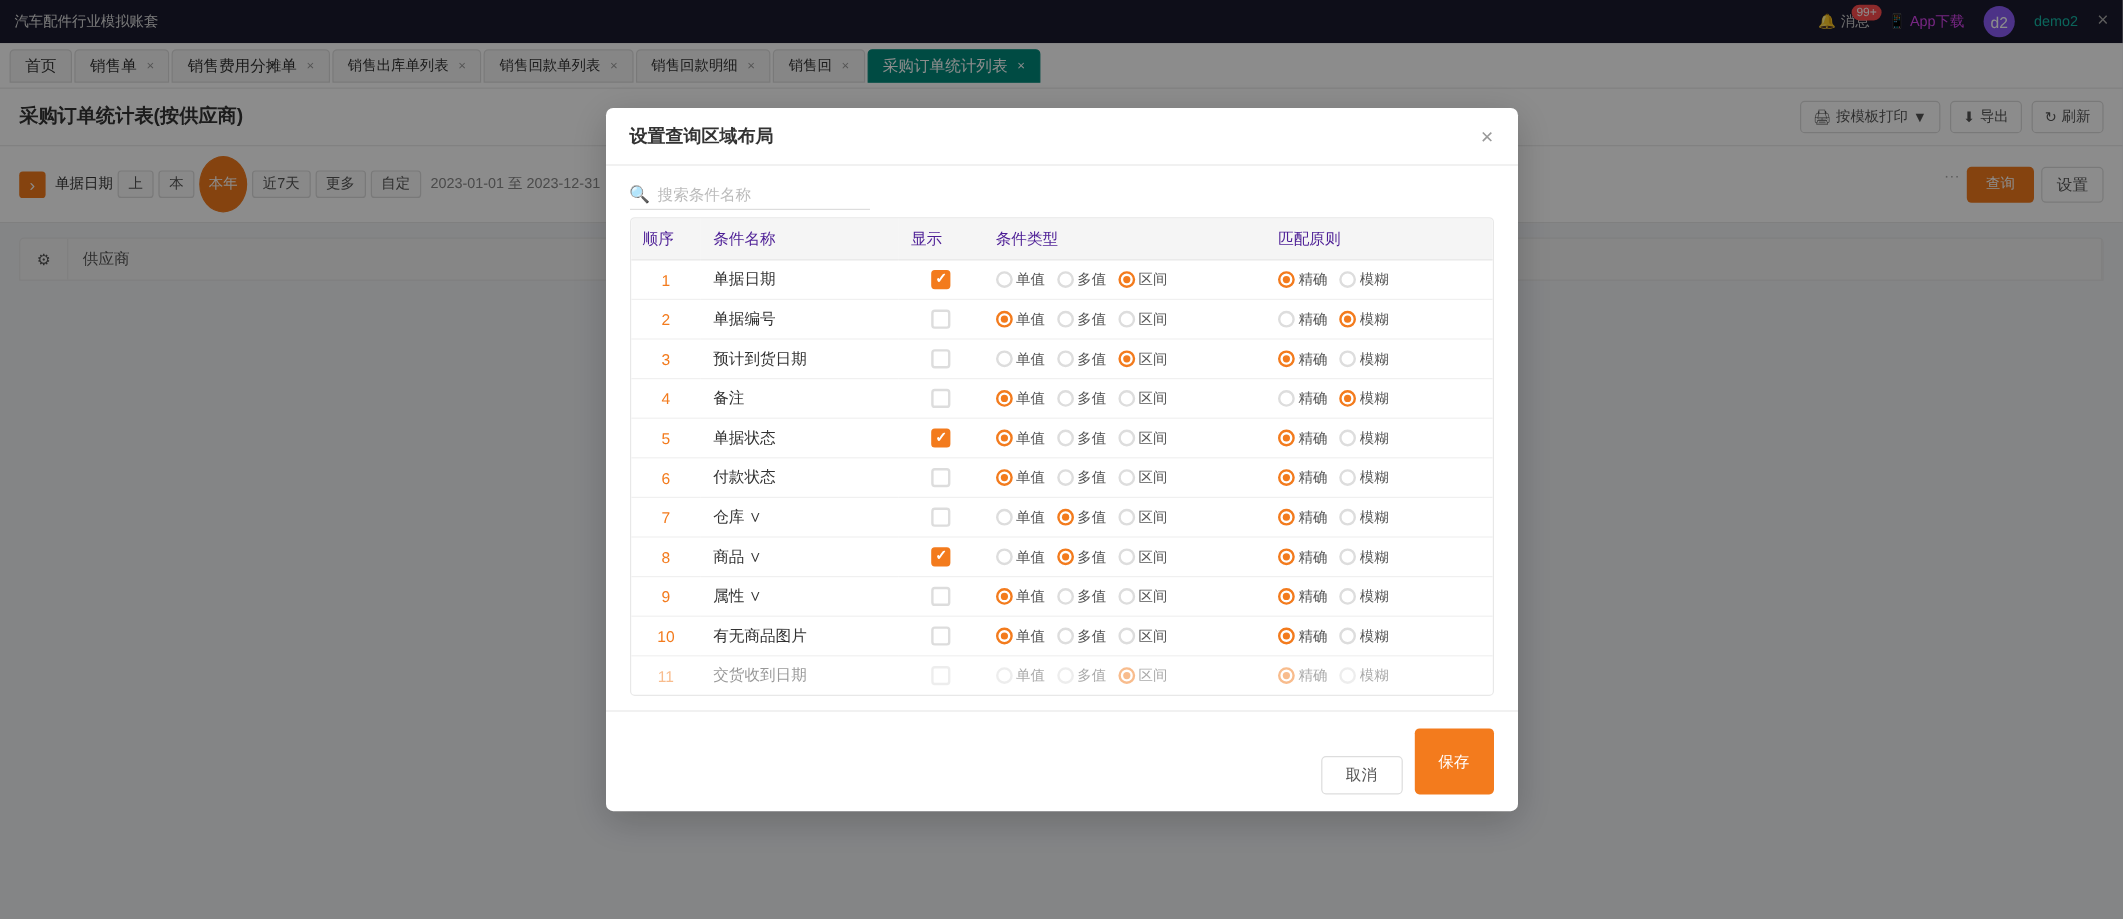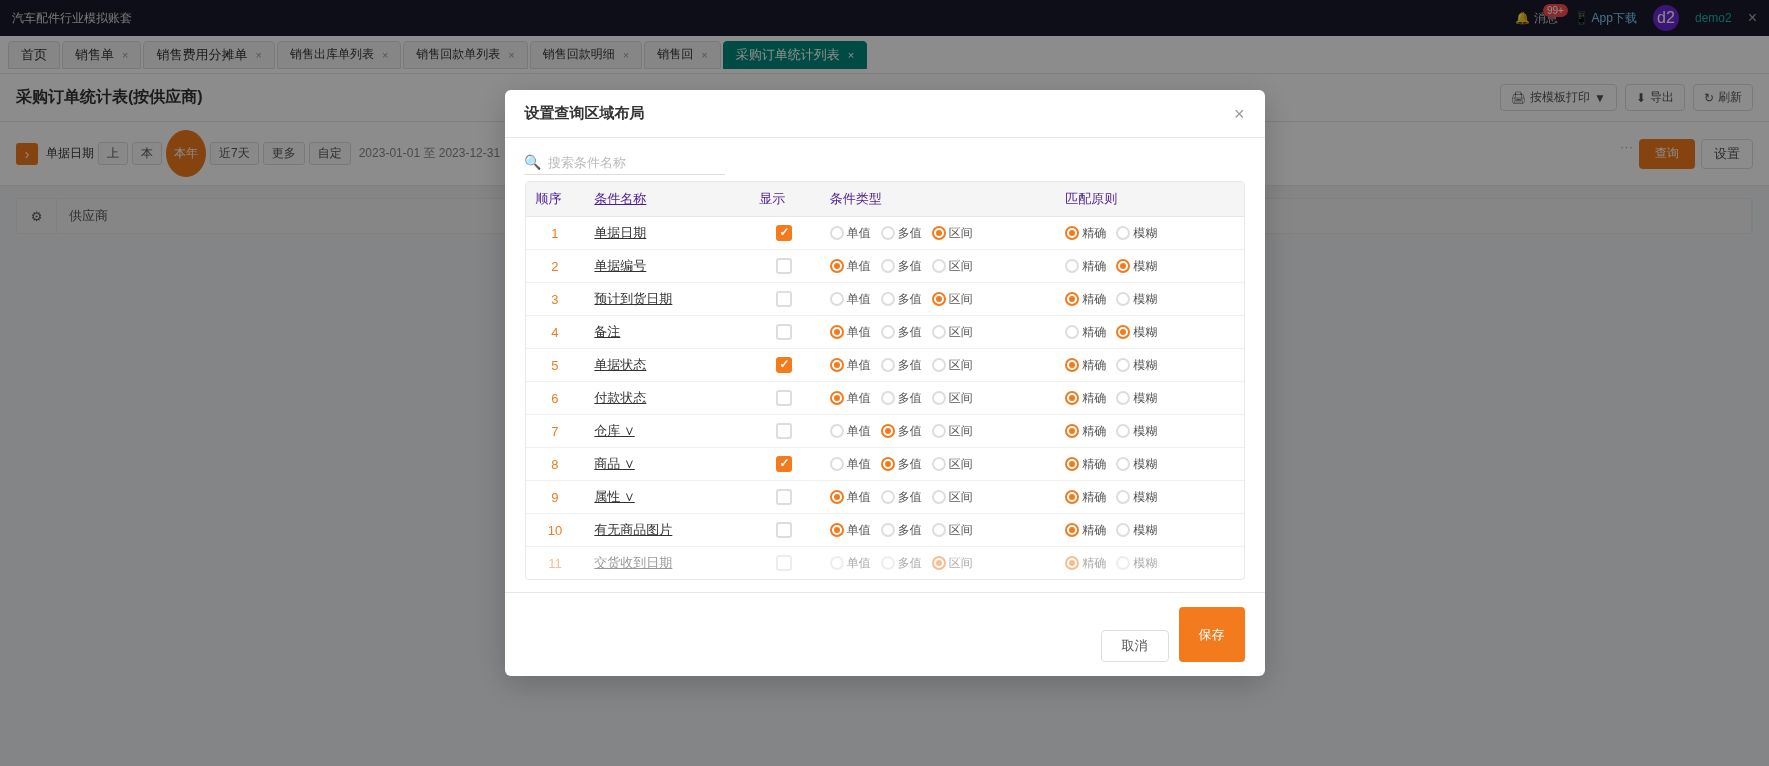--- a/index.html
+++ b/index.html
@@ -21,25 +21,25 @@
     .top-bar-right .notif { position: relative; cursor: pointer; color: #ccc; }
     .badge {
       position: absolute;
       top: -6px; right: -10px;
       background: #ff4d4f;
       color: #fff;
       border-radius: 8px;
       font-size: 10px;
       padding: 1px 4px;
     }
-    .top-bar-right .app-dl { cursor: pointer; color: #7dd3fc; }
+    .top-bar-right .app-dl { cursor: pointer; color: #d946ef; }
     .top-bar-right .user-avatar {
       width: 26px; height: 26px; border-radius: 50%;
-      background: #6d28d9; display: inline-flex; align-items: center; justify-content: center;
-      color: #fff; font-size: 16px; cursor: pointer;
+      background: #8b5cf6; display: inline-flex; align-items: center; justify-content: center;
+      color: #fff; font-size: 13px; cursor: pointer;
     }
     .close-top { cursor: pointer; color: #aaa; font-size: 16px; }
 
     
     .tab-bar {
       height: 38px;
       background: #fff;
       display: flex;
       align-items: center;
       padding: 0 8px;
@@ -223,21 +223,21 @@
     }
     .settings-table td {
       padding: 7px 10px;
       font-size: 13px;
       color: #333;
       border-bottom: 1px solid #f0f0f0;
       vertical-align: middle;
     }
     .settings-table tbody tr:last-child td { border-bottom: none; }
     .col-order { width: 50px; text-align: center; }
-    .col-name { width: 140px; text-decoration: underline; }
+    .col-name { width: 140px; }
     .col-show { width: 60px; text-align: center; }
     .col-type { width: 200px; }
     .col-match { width: 160px; }
 
     
     .order-num { color: #f37b1d; font-weight: 500; }
 
     
     .cb-wrap { display: flex; justify-content: center; }
     .cb-custom {

